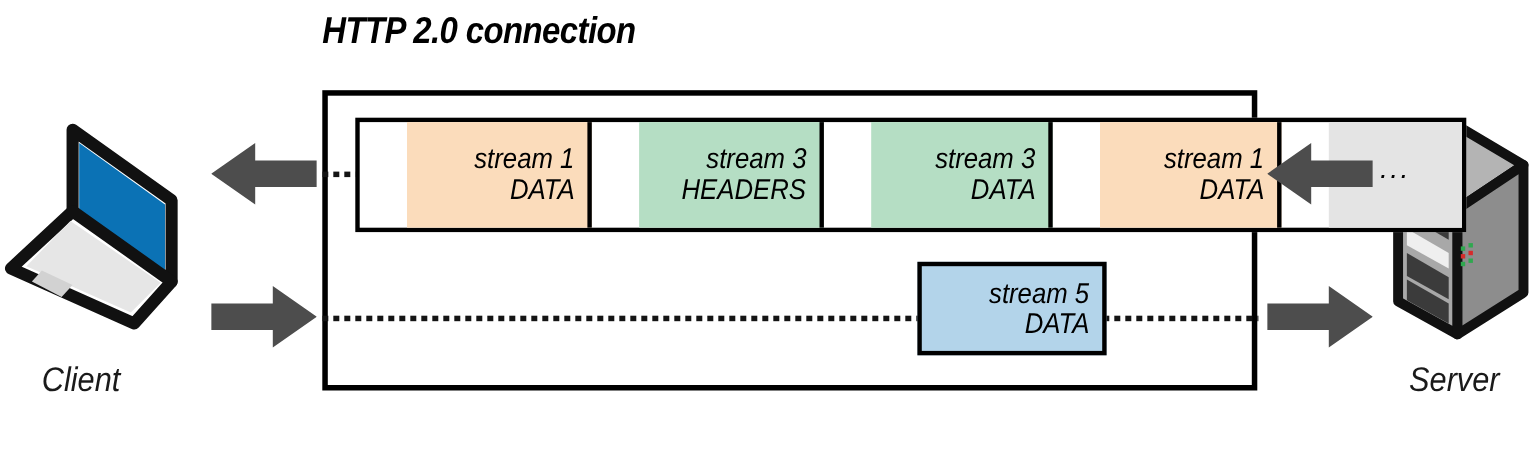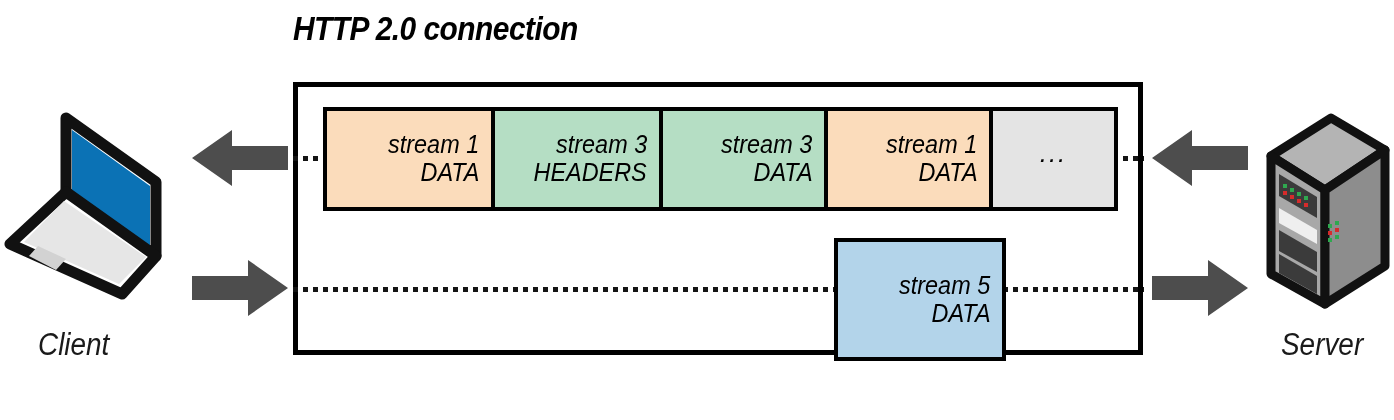--- a/index.html
+++ b/index.html
@@ -81,20 +81,21 @@
   .frame-block {
     box-sizing: border-box;
     position: relative;
     display: flex;
     flex-direction: column;
     justify-content: center;
     align-items: flex-end;
     padding: 0 12px 0 10px;
     border-right: 4px solid #000000;
     line-height: 1.06;
+    margin-left: 43px;
   }
   .frame-block:last-child {
     border-right: none;
   }
   .frame-block .frame-line {
     font-size: 26px;
     color: #000000;
     white-space: nowrap;
     transform: scaleX(0.9);
     transform-origin: right center;
@@ -111,21 +112,21 @@
     line-height: 0.6;
     padding-bottom: 10px;
   }
 
   
   #upstream-frame {
     position: absolute;
     left: 834px;
     top: 238px;
     width: 172px;
-    height: 123px;
+    height: 85px;
     border: 4px solid #000000;
     box-sizing: border-box;
     background: #b3d4ea;
     display: flex;
     flex-direction: column;
     justify-content: center;
     align-items: flex-end;
     padding: 0 12px 0 10px;
     line-height: 1.06;
   }

